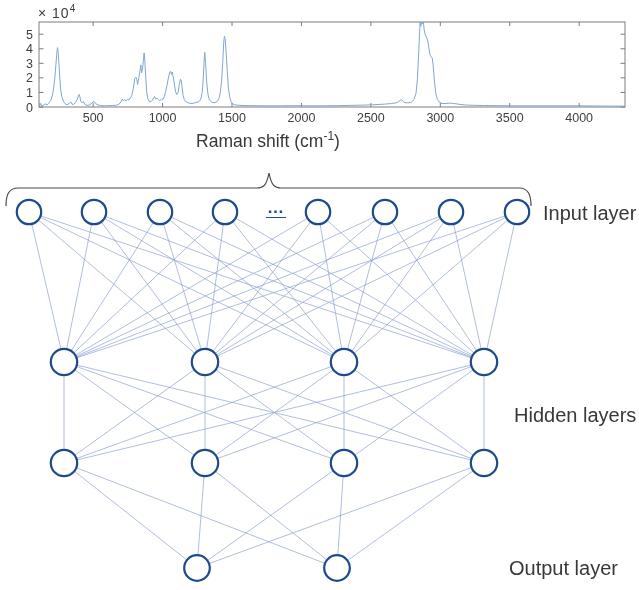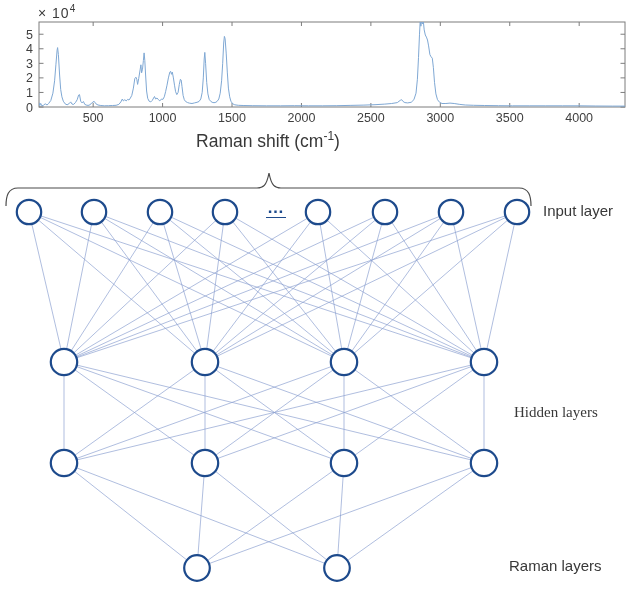--- a/index.html
+++ b/index.html
@@ -13,24 +13,24 @@
   #yscale-label{
     position:absolute;left:38px;top:3px;font-size:14px;color:#3b3b3b;letter-spacing:1px;
   }
   #yscale-label sup{font-size:10px;}
   #raman-label{
     position:absolute;left:268px;top:129px;transform:translateX(-50%);
     font-size:17.5px;color:#383838;white-space:nowrap;
   }
   #raman-label sup{font-size:12px;}
   .net-label{
-    position:absolute;font-size:15px;color:#383838;white-space:nowrap;
+    position:absolute;font-size:20px;color:#383838;white-space:nowrap;
   }
   #input-layer-label{left:543px;top:202px;}
-  #hidden-layers-label{left:514px;top:404px;font-family:Liberation Serif, serif;}
+  #hidden-layers-label{left:514px;top:404px;}
   #output-layers-label{left:509px;top:557px;}
   #input-ellipsis{
     position:absolute;left:276px;top:199px;transform:translateX(-50%);
     color:#1d4a8c;font-weight:bold;font-size:17px;letter-spacing:1px;
     border-bottom:1.6px solid #1d4a8c;line-height:1.05;padding:0 1px;
   }
 </style>
 </head>
 <body>
 
@@ -167,15 +167,15 @@
       <circle cx="344" cy="298" r="13.2" fill="#ffffff" stroke="#1d4a8c" stroke-width="2.2"></circle>
       <circle cx="484" cy="298" r="13.2" fill="#ffffff" stroke="#1d4a8c" stroke-width="2.2"></circle>
       <circle cx="197" cy="403" r="12.8" fill="#ffffff" stroke="#1d4a8c" stroke-width="2.2"></circle>
       <circle cx="337" cy="403" r="12.8" fill="#ffffff" stroke="#1d4a8c" stroke-width="2.2"></circle>
     </svg>
 
   <div id="input-ellipsis">…</div>
 
   <div id="input-layer-label" class="net-label">Input layer</div>
   <div id="hidden-layers-label" class="net-label">Hidden layers</div>
-  <div id="output-layers-label" class="net-label">Raman layers</div>
+  <div id="output-layers-label" class="net-label">Output layer</div>
 
 </div>
 
 </body></html>

